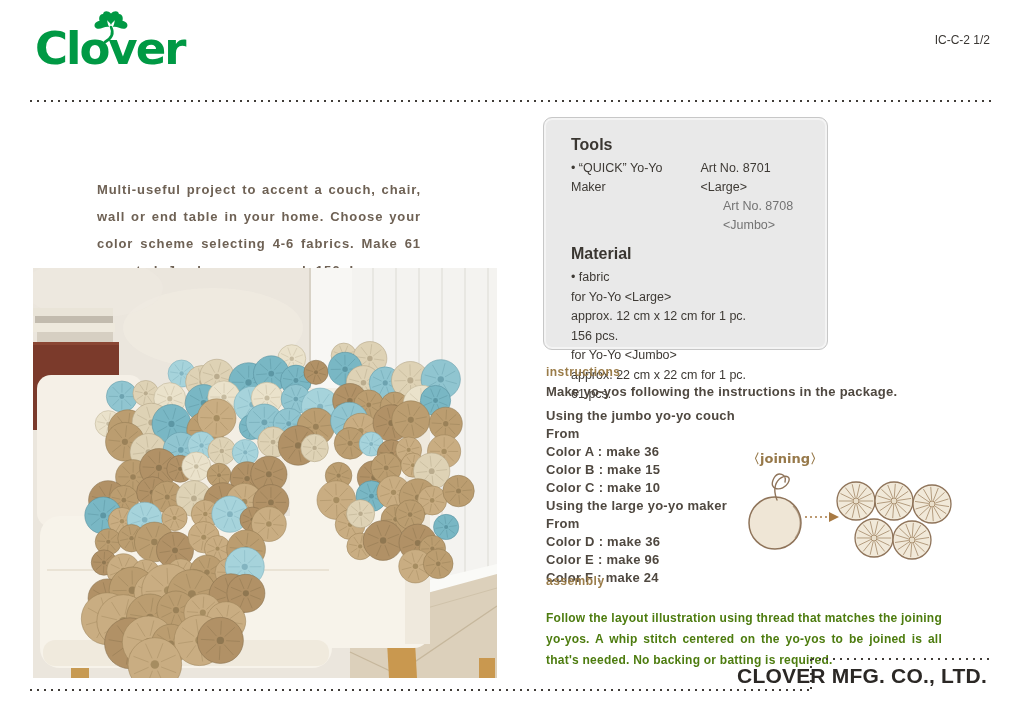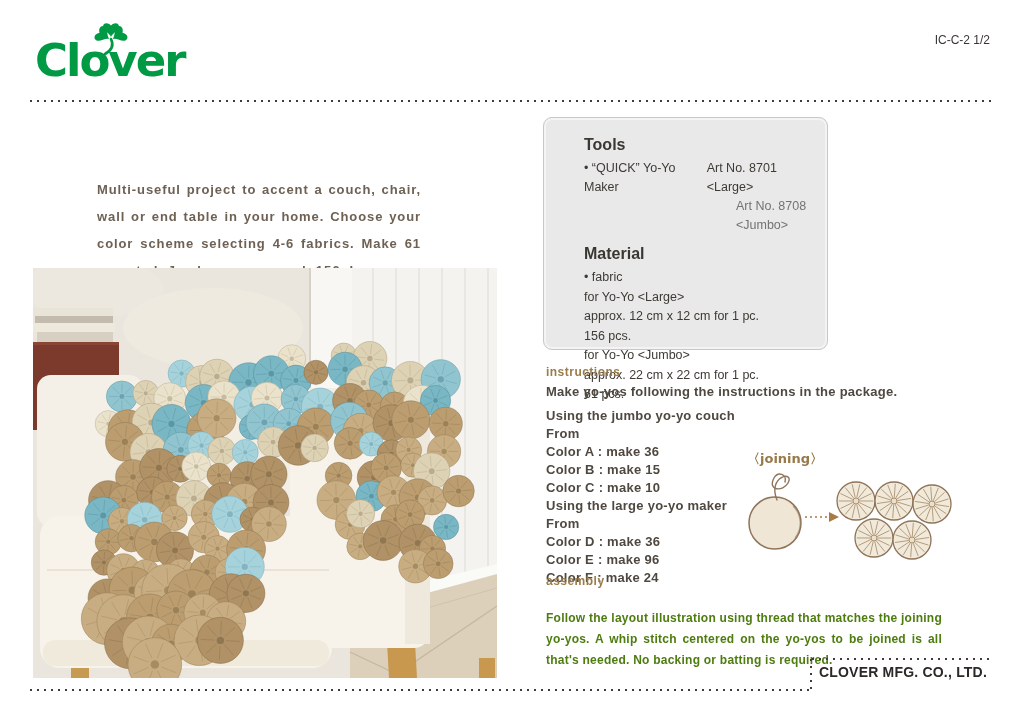--- a/index.html
+++ b/index.html
@@ -1,20 +1,20 @@
 <!DOCTYPE html>
 <html><head>
 <meta charset="utf-8">
 <style>
   html,body{margin:0;padding:0;}
   .page{position:relative;width:1024px;height:724px;background:#ffffff;overflow:hidden;
         font-family:"Liberation Sans",sans-serif;color:#3c3833;}
 
   
-  .logo{position:absolute;left:33px;top:24px;width:170px;height:74px;text-align:right;}
+  .logo{position:absolute;left:33px;top:12px;width:170px;height:74px;text-align:right;}
   .logo-text{position:absolute;left:2px;top:10px;font-family:"DejaVu Sans",sans-serif;
              font-weight:bold;font-size:45px;letter-spacing:-2px;color:#009944;}
   .logo-leaf{position:absolute;left:56px;top:-4px;}
   .doc-code{position:absolute;right:34px;top:33px;font-size:12px;color:#3a3733;}
   .page-title{position:absolute;right:33px;top:52px;font-size:29px;font-weight:bold;
               color:#2d2a26;letter-spacing:.2px;}
   .dots-h{position:absolute;height:2px;
           background:repeating-linear-gradient(90deg,#403c38 0 2px,transparent 2px 7px);}
   .dots-v{position:absolute;width:2px;
           background:repeating-linear-gradient(180deg,#403c38 0 2px,transparent 2px 7px);}
@@ -25,21 +25,21 @@
                  font-size:23px;color:#35312c;letter-spacing:.3px;}
   .intro-body{position:absolute;left:97px;top:176px;width:324px;font-size:13px;font-weight:bold;
               color:#6e6154;line-height:27px;letter-spacing:.07em;text-align:justify;}
 
   
   .photo{position:absolute;left:33px;top:268px;width:464px;height:410px;overflow:hidden;}
 
   
   .tools-box{position:absolute;left:543px;top:117px;width:285px;height:233px;background:#e9e9e9;
              border:1px solid #c7c7c7;border-radius:9px;box-shadow:inset 0 0 0 2px #f4f4f4;
-             box-sizing:border-box;padding:12px 14px 10px 40px;}
+             box-sizing:border-box;padding:12px 14px 10px 27px;}
   .box-heading{font-size:16px;font-weight:bold;color:#3a3631;margin:6px 0 5px 0;}
   .tool-row{display:flex;font-size:12.5px;color:#3e3a35;line-height:19px;}
   .tool-row .art{margin-left:8px;}
   .art-indent{margin-left:152px;font-size:12.5px;color:#737373;line-height:19px;}
   .mat-line{font-size:12.5px;color:#3e3a35;line-height:19.5px;}
 
   
   .instructions{position:absolute;left:546px;top:365px;width:470px;}
   .sec-heading{font-size:12px;font-weight:bold;color:#9a7c49;letter-spacing:.04em;}
   .instr-line{font-size:13px;font-weight:bold;color:#4f4840;line-height:18px;letter-spacing:.02em;}
@@ -52,21 +52,21 @@
 
   
   .assembly{position:absolute;left:546px;top:574px;width:396px;}
   .assembly-body{margin-top:20px;font-size:12px;font-weight:bold;color:#4d7c0f;line-height:21px;
                  letter-spacing:.02em;text-align:justify;}
 
   
   .footer-dots-bottom{left:30px;width:782px;top:689px;}
   .footer-dots-top{left:812px;width:181px;top:658px;}
   .footer-dots-vert{left:810px;top:659px;height:32px;}
-  .company{position:absolute;right:37px;top:664px;font-size:14px;font-weight:bold;
+  .company{position:absolute;right:37px;top:664px;font-size:21px;font-weight:bold;
            color:#2b2825;letter-spacing:.2px;}
 </style>
 </head>
 <body>
 
 <div class="page">
 
   <div class="logo">
     <span class="logo-text">Clover</span>
     <svg class="logo-leaf" width="44" height="36" viewBox="0 0 44 36">

